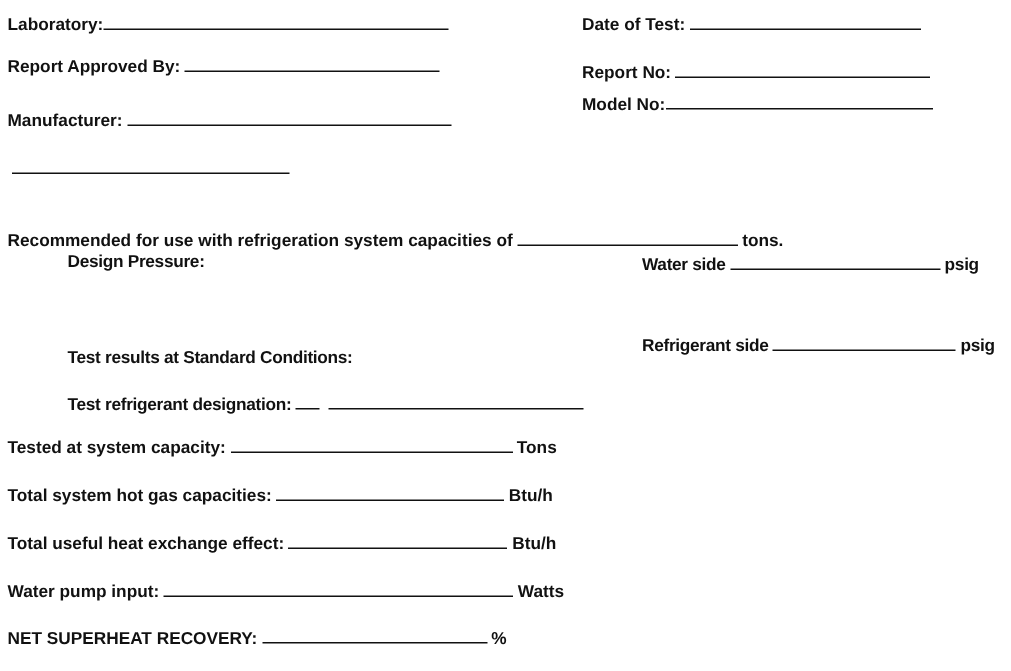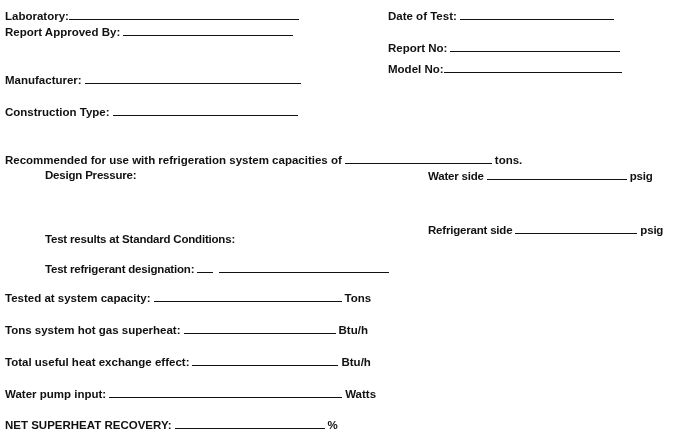--- a/index.html
+++ b/index.html
@@ -16,36 +16,36 @@
 </head>
 <body>
 
 <div class="row" style="left:5px;top:8px;">
   <span>Laboratory:</span><span class="fill tight" style="width:230px;"></span>
 </div>
 <div class="row" style="left:388px;top:8px;">
   <span>Date of Test:</span><span class="fill" style="width:154px;"></span>
 </div>
 
-<div class="row" style="left:5px;top:24px;">
+<div class="row" style="left:5px;top:36px;">
   <span>Report Approved By:</span><span class="fill" style="width:170px;"></span>
 </div>
 <div class="row" style="left:388px;top:40px;">
   <span>Report No:</span><span class="fill" style="width:170px;"></span>
 </div>
 
 <div class="row" style="left:5px;top:72px;">
   <span>Manufacturer:</span><span class="fill" style="width:216px;"></span>
 </div>
 <div class="row" style="left:388px;top:61px;">
   <span>Model No:</span><span class="fill tight" style="width:178px;"></span>
 </div>
 
 <div class="row" style="left:5px;top:104px;">
-  <span>Construction Type:</span><span class="fill" style="width:185px;"></span>
+  <span class="fill" style="width:185px;"></span>
 </div>
 
 <div class="row" style="left:5px;top:136px;margin-top:16px;">
   <span>Recommended for use with refrigeration system capacities of</span><span class="fill" style="width:147px;"></span><span>tons.</span>
 </div>
 
 <div class="row cond" style="left:5px;top:168px;">
   <span>Design Pressure:</span>
 </div>
 <div class="row cond" style="left:388px;top:168px;">
@@ -59,21 +59,21 @@
   <span>Test results at Standard Conditions:</span>
 </div>
 <div class="row cond" style="left:5px;top:261px;">
   <span>Test refrigerant designation:</span><span class="fill" style="width:16px;"></span><span class="fill" style="width:170px;"></span>
 </div>
 
 <div class="row" style="left:5px;top:290px;">
   <span>Tested at system capacity:</span><span class="fill" style="width:188px;"></span><span>Tons</span>
 </div>
 <div class="row" style="left:5px;top:322px;">
-  <span>Tons system hot gas superheat:</span><span class="fill" style="width:152px;"></span><span>Btu/h</span>
+  <span>Total system hot gas capacities:</span><span class="fill" style="width:152px;"></span><span>Btu/h</span>
 </div>
 <div class="row" style="left:5px;top:354px;">
   <span>Total useful heat exchange effect:</span><span class="fill" style="width:146px;"></span><span>Btu/h</span>
 </div>
 <div class="row" style="left:5px;top:386px;">
   <span>Water pump input:</span><span class="fill" style="width:233px;"></span><span>Watts</span>
 </div>
 <div class="row" style="left:5px;top:417px;">
   <span>NET SUPERHEAT RECOVERY:</span><span class="fill" style="width:150px;"></span><span>%</span>
 </div>

